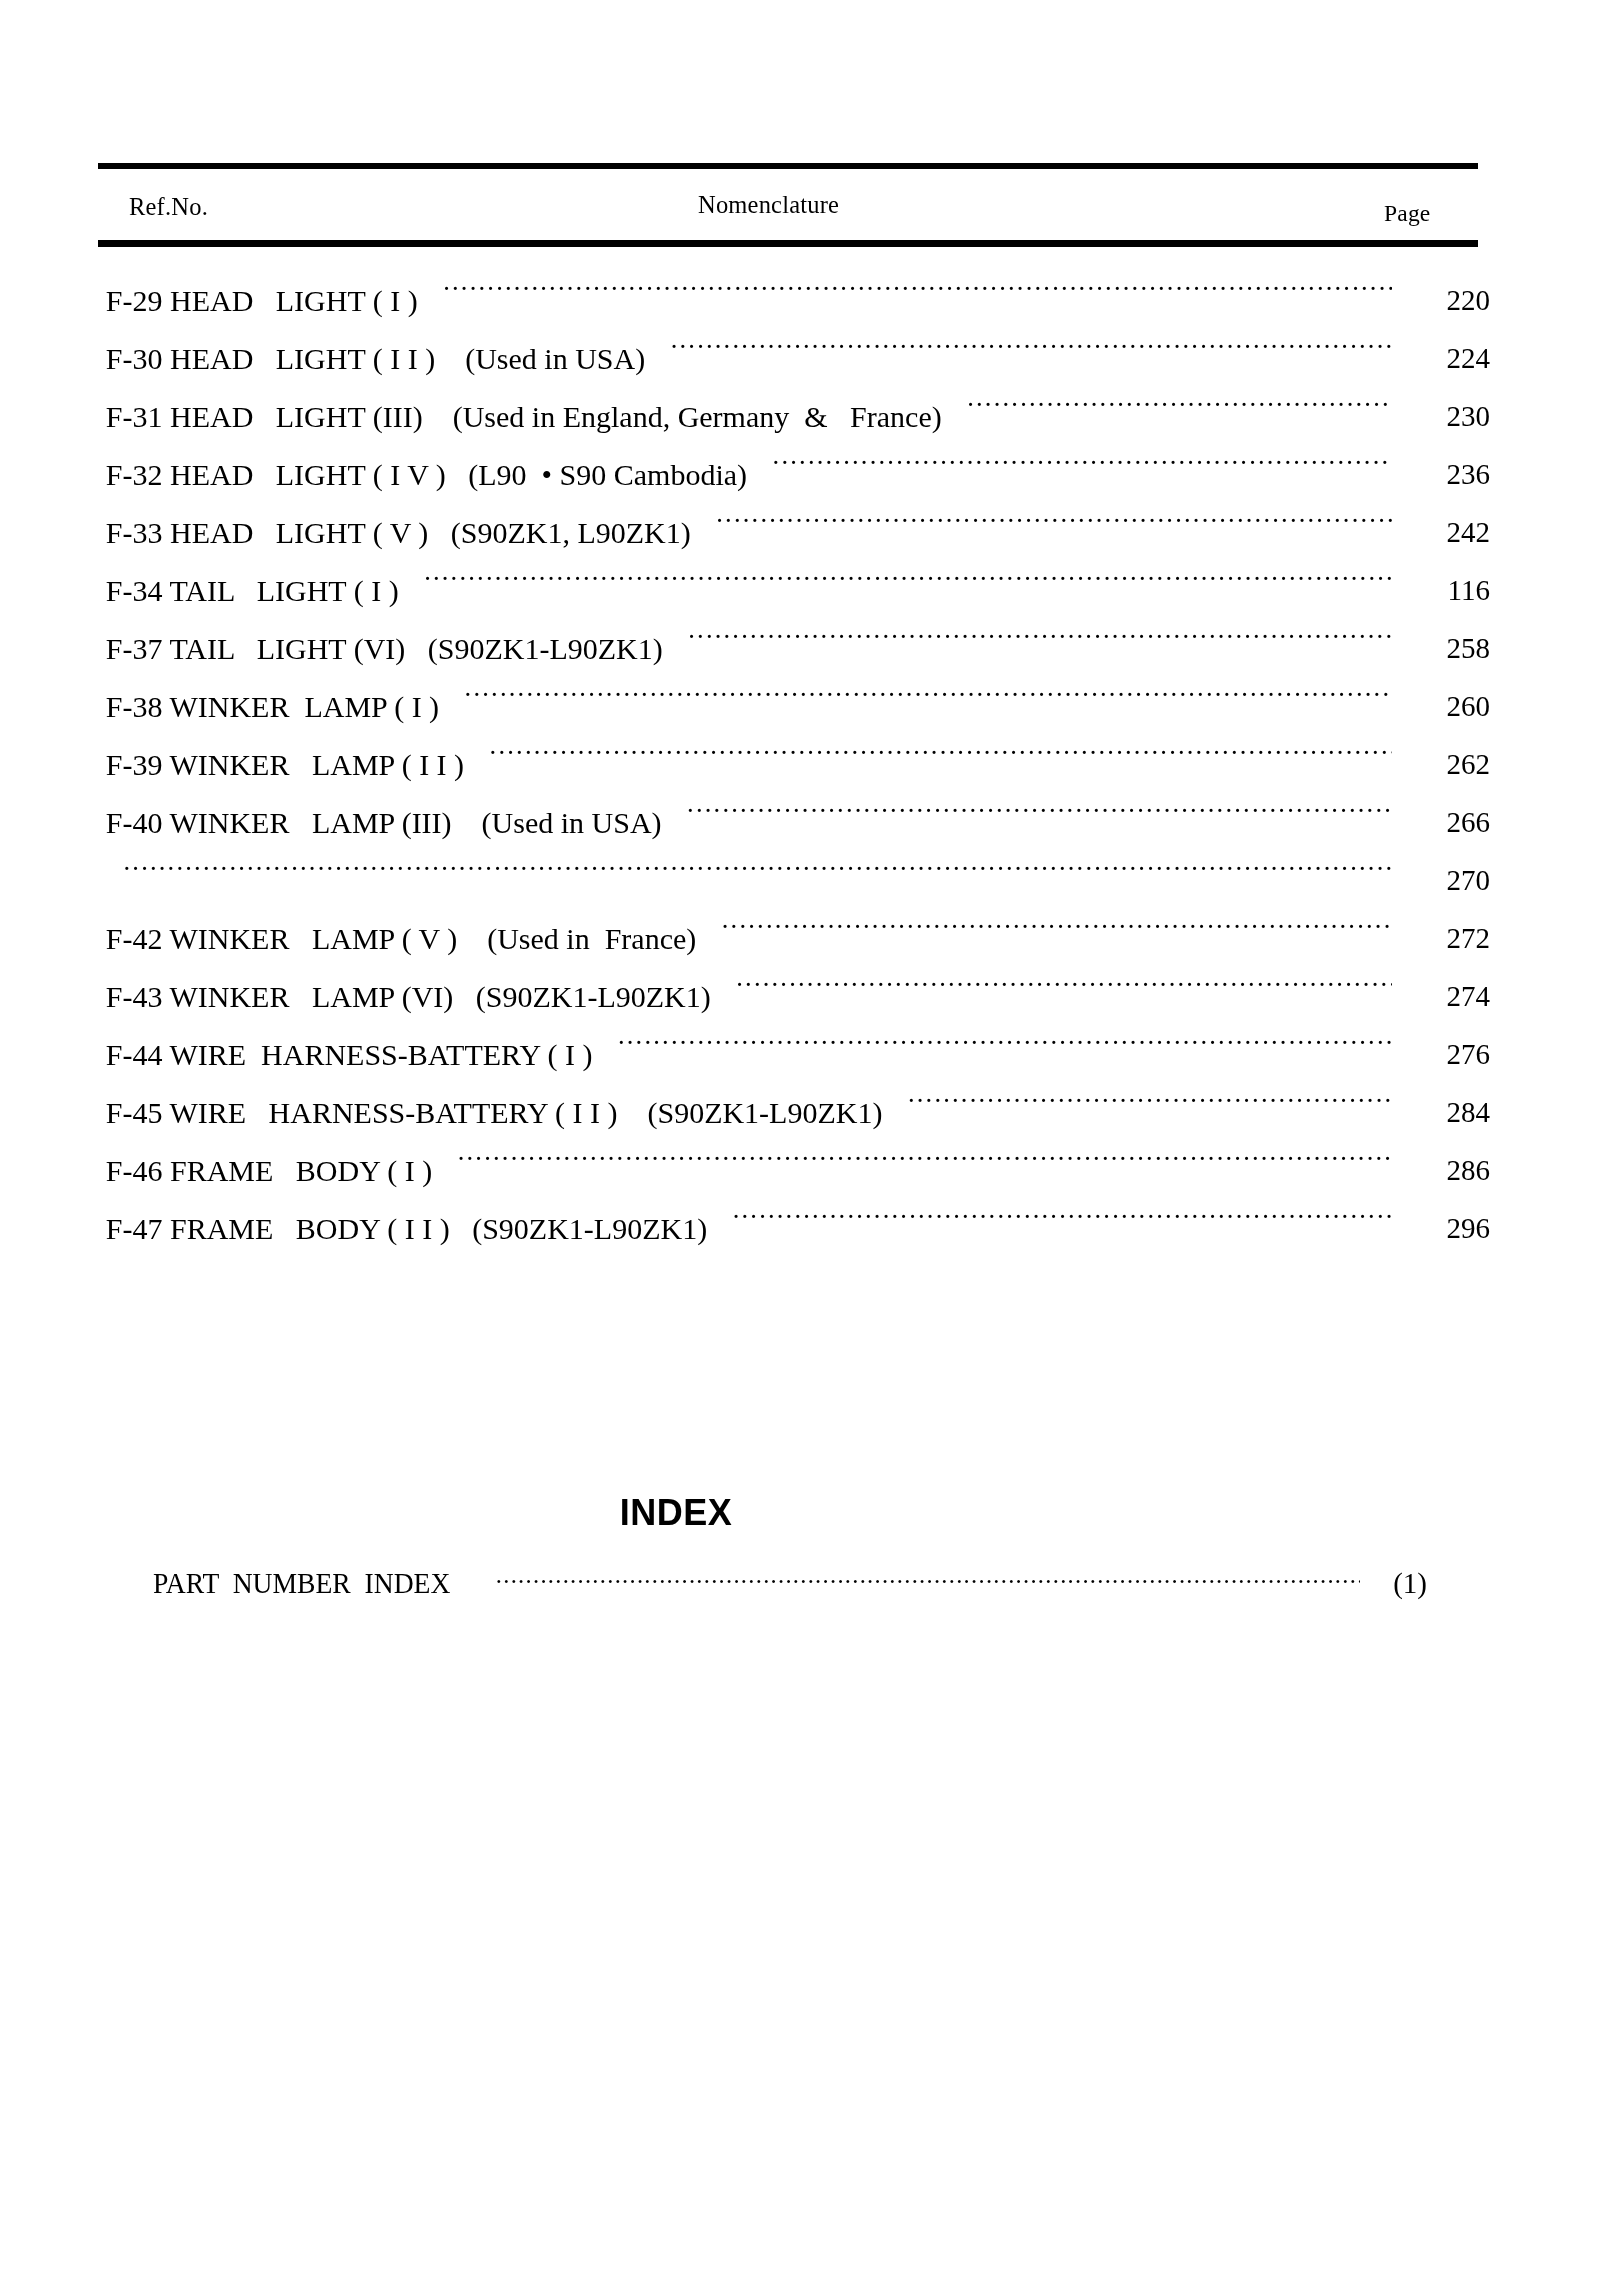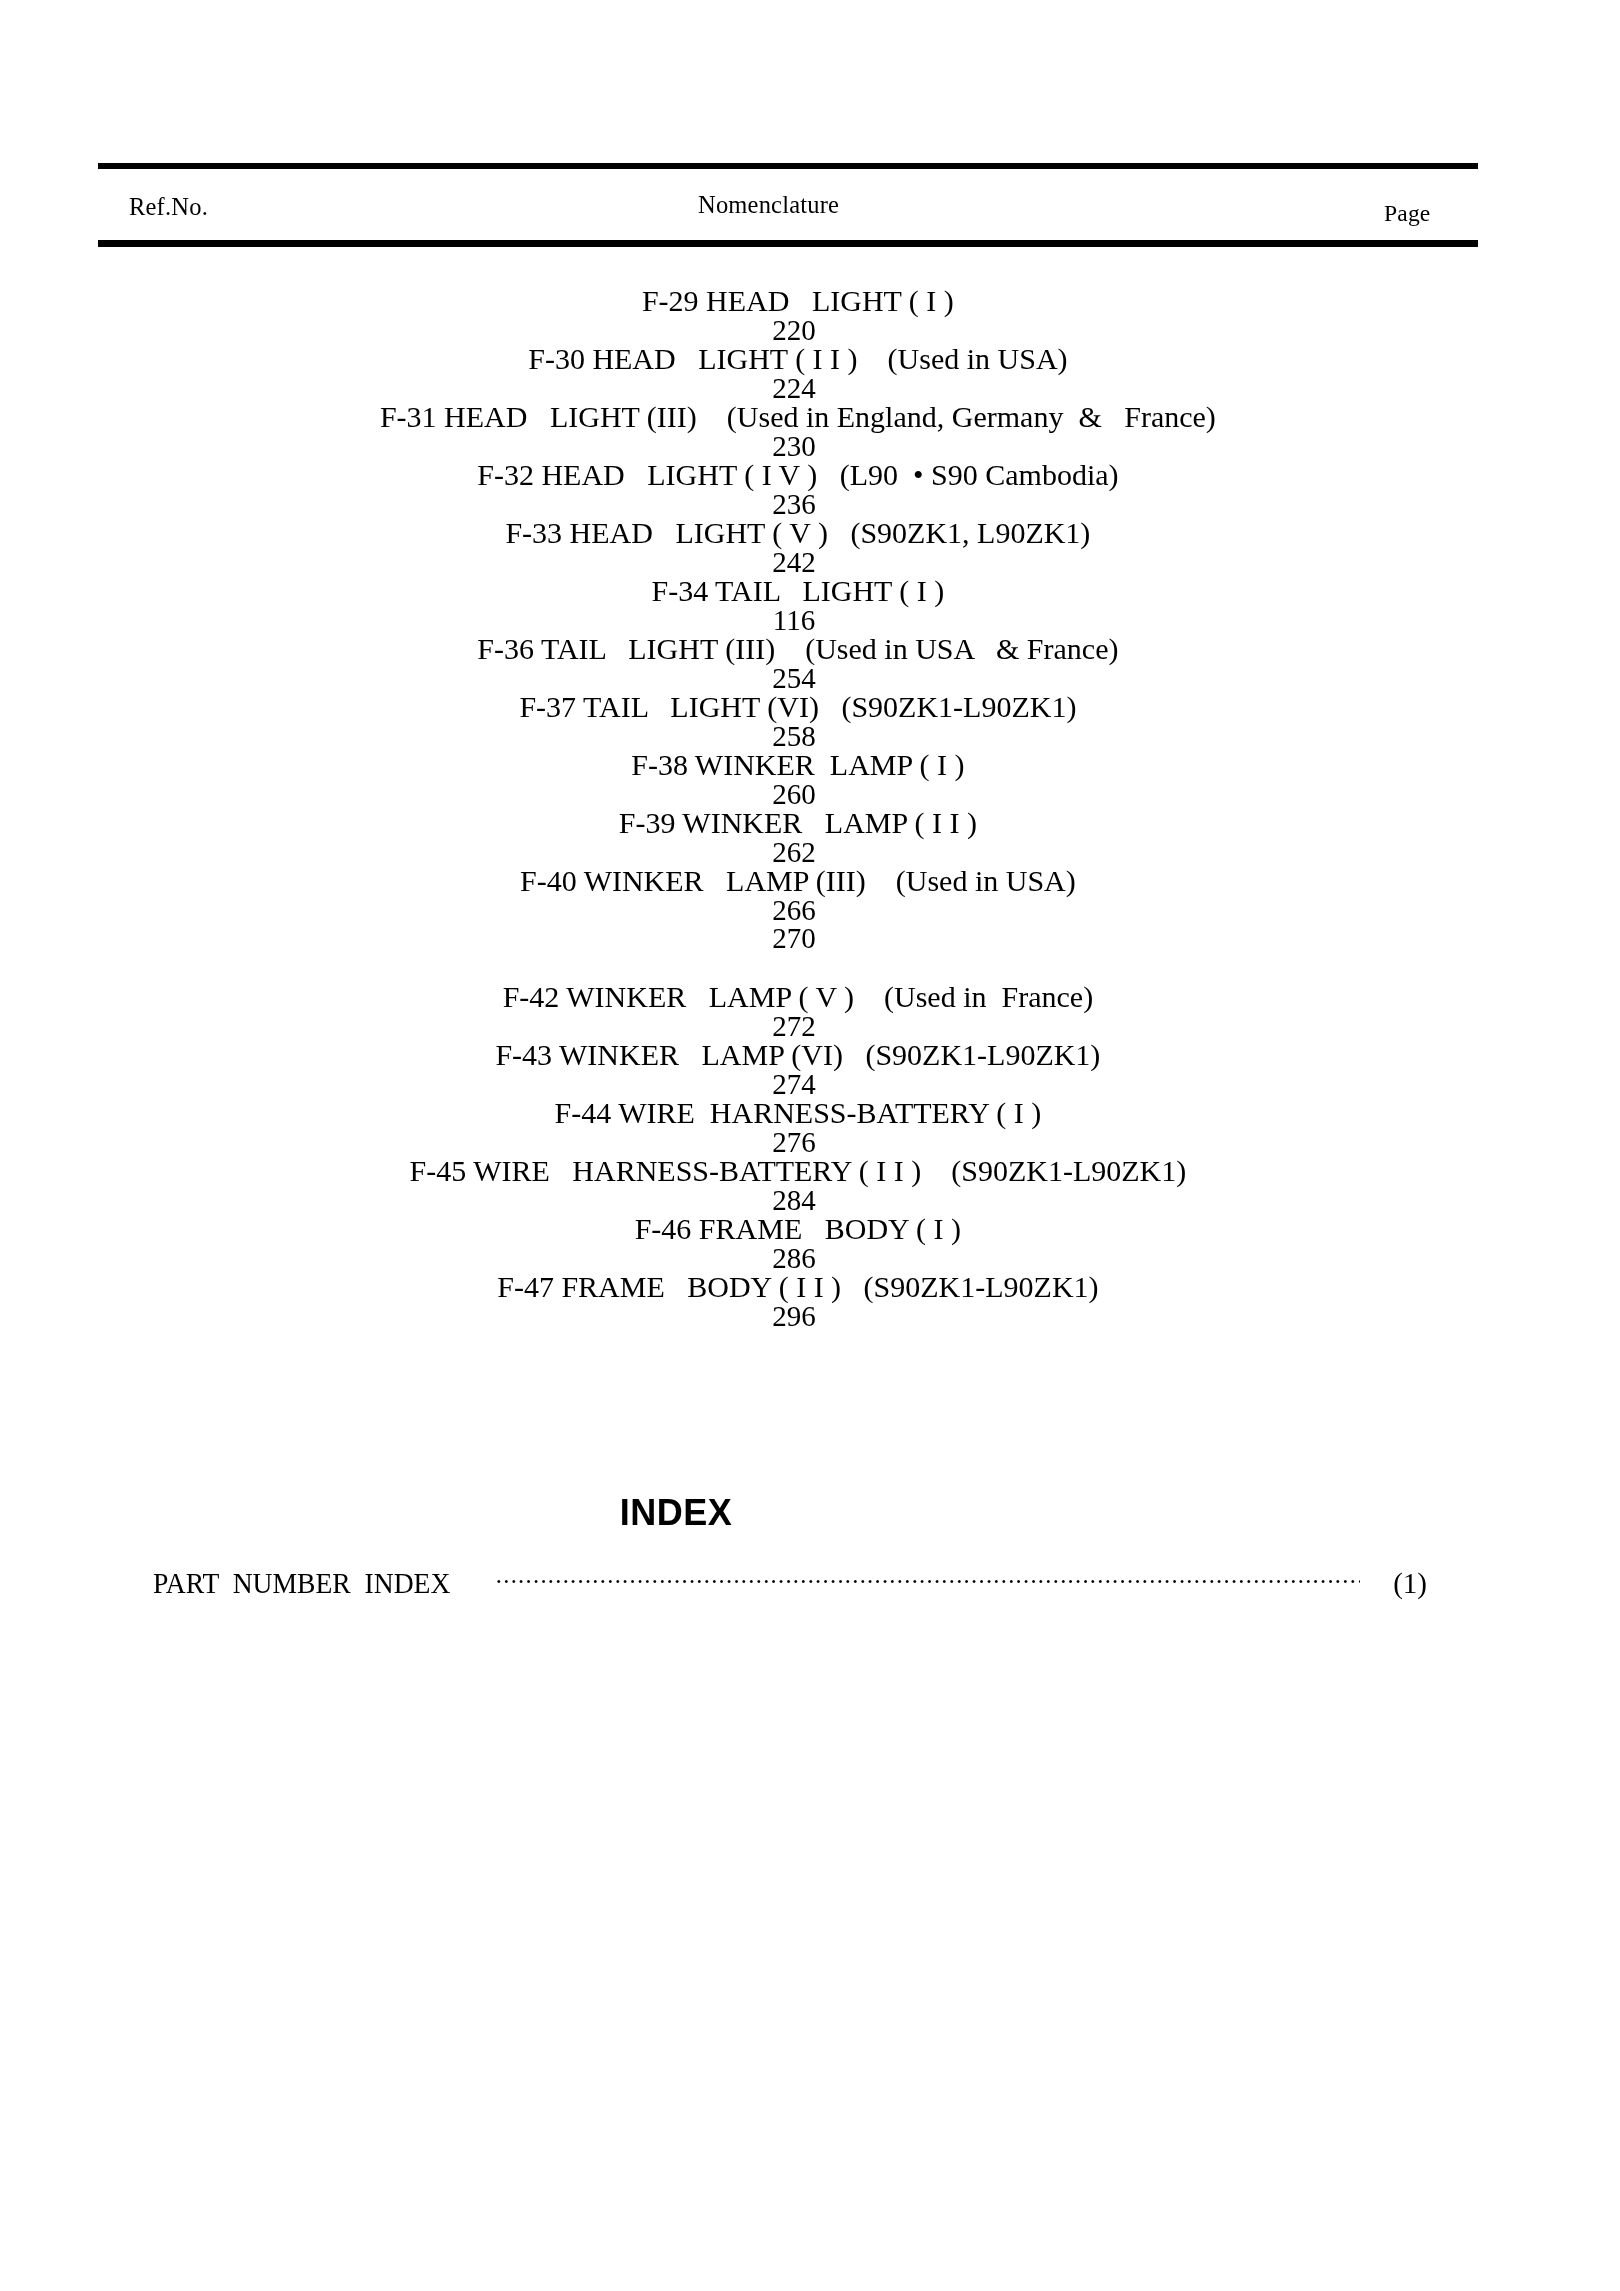--- a/index.html
+++ b/index.html
@@ -61,23 +61,22 @@
   .toc {
     position: absolute;
     left: 98px;
     top: 286px;
     width: 1392px;
   }
   .toc-row {
     position: relative;
     height: 58px;
     display: flex;
-    align-items: center;
-    white-space: nowrap;
-    flex-direction: column;
+    align-items: flex-start;
+    white-space: nowrap;
   }
   .toc-title {
     font-size: 30px;
     line-height: 1;
     white-space: pre;
     flex: 0 0 auto;
   }
   .toc-leader {
     flex: 1 1 auto;
     overflow: hidden;
@@ -207,25 +206,20 @@
       <span class="toc-page">242</span>
     </div>
 
     <div class="toc-row">
       <span class="toc-title ind-1">F-34 TAIL   LIGHT ( I )</span>
       <span class="toc-leader"></span>
       <span class="toc-page">116</span>
     </div>
 
 
-    <div class="toc-row">
-      <span class="toc-title ind-1">F-36 TAIL   LIGHT (III)    (Used in USA   &amp; France)</span>
-      <span class="toc-leader"></span>
-      <span class="toc-page">254</span>
-    </div>
 
     <div class="toc-row">
       <span class="toc-title ind-1">F-37 TAIL   LIGHT (VI)   (S90ZK1-L90ZK1)</span>
       <span class="toc-leader"></span>
       <span class="toc-page">258</span>
     </div>
 
     <div class="toc-row">
       <span class="toc-title ind-1">F-38 WINKER  LAMP ( I )</span>
       <span class="toc-leader"></span>

